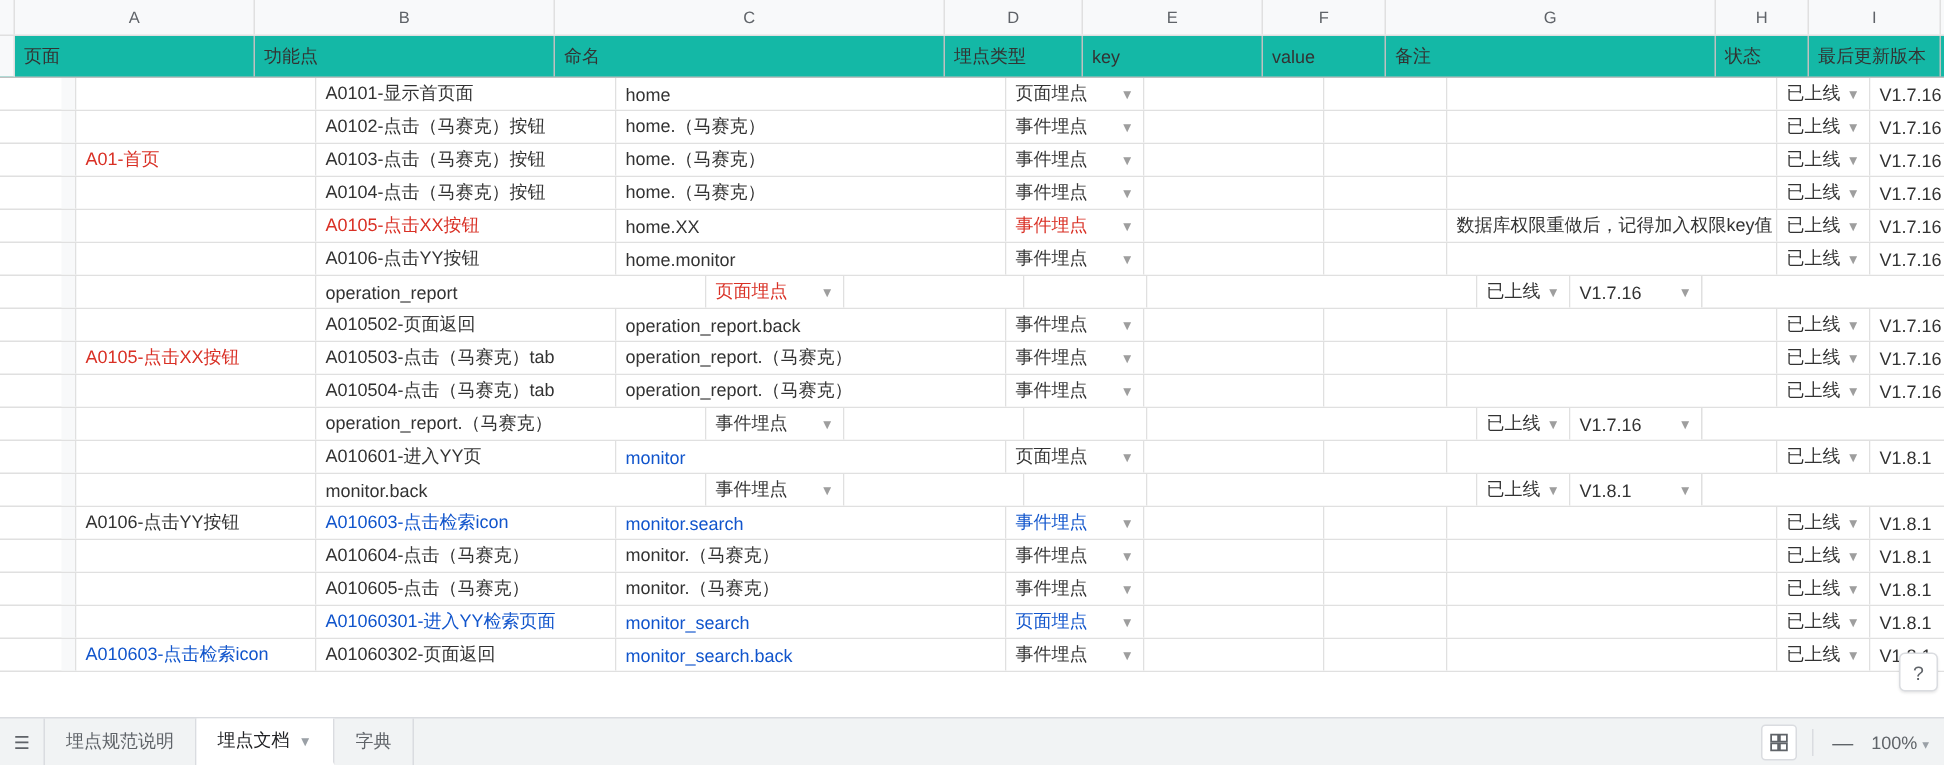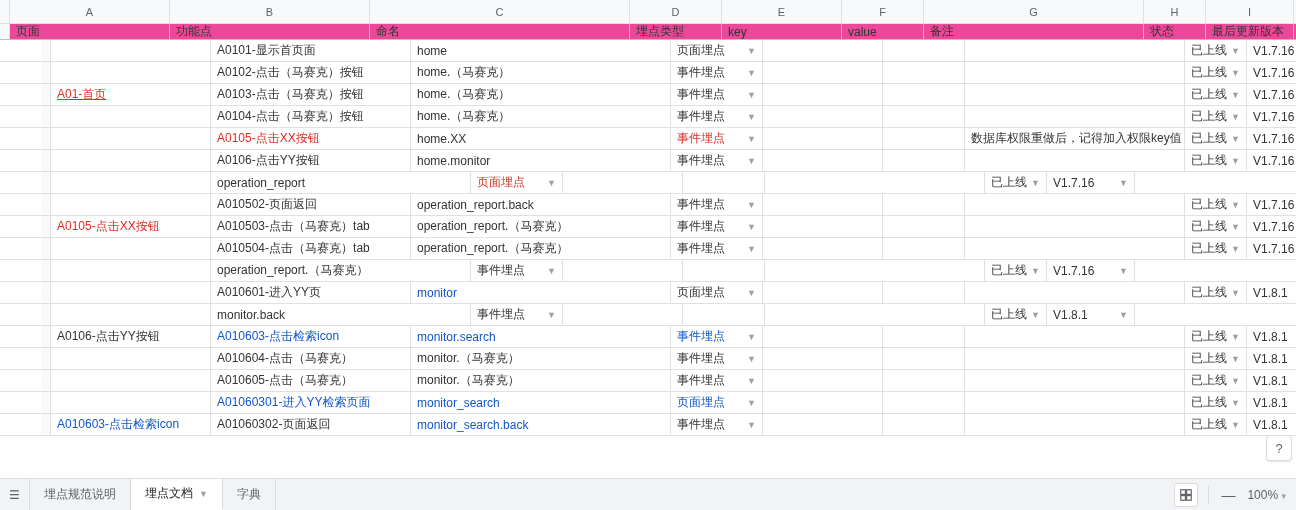--- a/index.html
+++ b/index.html
@@ -6,21 +6,21 @@
 body { font-family: Arial, "Microsoft YaHei", sans-serif; font-size: 12px; color: #333; background: #fff; width: 1296px; height: 510px; overflow: hidden; position: relative; }
 
 .sheet { position: absolute; top: 0; left: 0; right: 0; bottom: 32px; overflow: hidden; }
 
 
 .col-letters { display: flex; height: 24px; background: #f8f9fa; border-bottom: 1px solid #e0e0e0; }
 .col-letter-gutter { width: 10px; flex: 0 0 10px; border-right: 1px solid #e0e0e0; }
 .col-letter { display: flex; align-items: center; justify-content: center; color: #5f6368; font-size: 11px; border-right: 1px solid #e0e0e0; }
 
 
-.header-row { display: flex; height: 16px; background: #ec4899; border-bottom: 1px solid #c0c0c0; }
+.header-row { display: flex; height: 28px; background: #14b8a6; border-bottom: 1px solid #c0c0c0; }
 .header-cell { display: flex; align-items: center; padding: 0 6px; border-right: 1px solid #c0c0c0; color: #333; font-size: 12px; }
 
 
 .data { }
 .data-row { display: flex; height: 22px; border-bottom: 1px solid #e0e0e0; padding-left: 41px; }
 .cell { display: flex; align-items: center; padding: 0 6px; border-right: 1px solid #e0e0e0; font-size: 12px; white-space: nowrap; overflow: hidden; background: #fff; }
 .gutter { width: 10px; flex: 0 0 10px; border-right: 1px solid #e0e0e0; background: #f8f9fa; }
 
 
 .cA { width: 160px; flex: 0 0 160px; }
@@ -127,21 +127,21 @@
           <span>已上线</span>
           <span class="dd">▼</span>
         </div>
         <div class="cell cI">
           <span>V1.7.16</span>
           <span class="dd">▼</span>
         </div>
       </div>
       <div class="data-row">
         <div class="gutter"></div>
-        <div class="cell cA red" style="border-bottom-color: transparent; text-decoration: underline;">A01-首页</div>
+        <div class="cell cA red" style="border-bottom-color: transparent;">A01-首页</div>
         <div class="cell cB ">A0103-点击（马赛克）按钮</div>
         <div class="cell cC ">home.（马赛克）</div>
         <div class="cell cD ">
           <span>事件埋点</span>
           <span class="dd">▼</span>
         </div>
         <div class="cell cE"></div>
         <div class="cell cF"></div>
         <div class="cell cG" style="border-bottom-color: transparent;"></div>
         <div class="cell cH">

